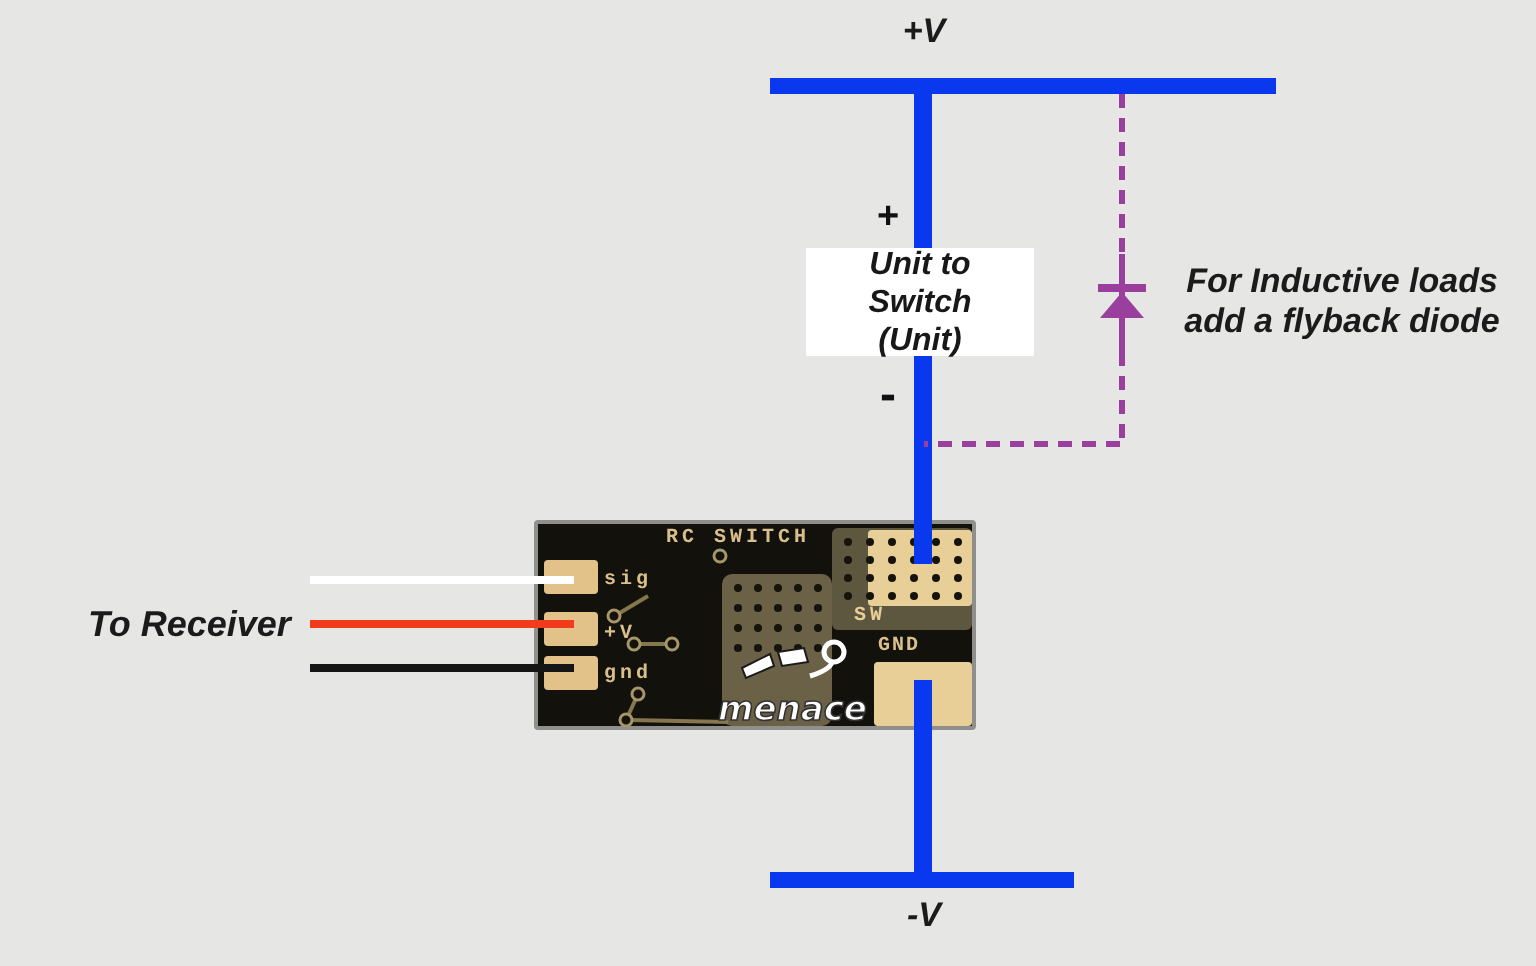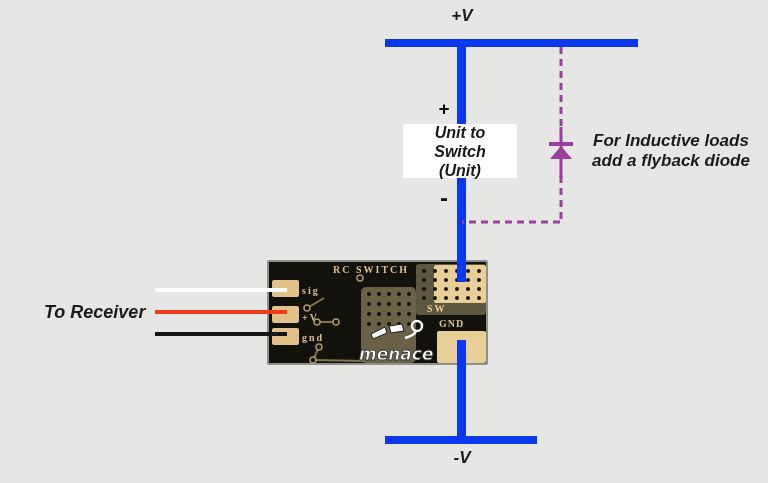--- a/index.html
+++ b/index.html
@@ -38,21 +38,21 @@
   .wire-white{top:288px;background:#ffffff;}
   .wire-red{top:310px;background:#f23a1c;}
   .wire-black{top:332px;background:#151515;}
   
   .overlay-svg{left:0;top:0;width:768px;height:483px;z-index:3;pointer-events:none;}
   
   .pcb{
     left:267px;top:260px;width:221px;height:105px;z-index:1;
     background:#13110c;border:2px solid #8f8f8d;box-sizing:border-box;border-radius:2px;
   }
-  .silk{color:#d9c08a;font-family:Liberation Serif, serif;font-weight:bold;}
+  .silk{color:#d9c08a;font-family:Liberation Mono, monospace;font-weight:bold;}
   .pcb-title{left:64px;top:2px;font-size:10px;letter-spacing:2px;}
   .pad{left:3px;width:27px;height:17px;background:#e2c289;border-radius:2px;}
   .pad-sig{top:18px;} .pad-v{top:44px;} .pad-gnd{top:66px;}
   .pin-label{left:33px;font-size:10px;letter-spacing:2px;}
   .pl-sig{top:23px;} .pl-v{top:50px;} .pl-gnd{top:70px;}
   .sw-region{left:147px;top:2px;width:70px;height:51px;background:#5e5740;border-radius:3px;}
   .sw-pad{left:165px;top:3px;width:52px;height:38px;background:#e7cf97;border-radius:2px;}
   .sw-label{left:158px;top:41px;font-size:10px;letter-spacing:2px;color:#e7cf97;}
   .gnd-label{left:170px;top:56px;font-size:10px;letter-spacing:1px;}
   .gnd-pad{left:168px;top:69px;width:49px;height:32px;background:#e7cf97;border-radius:2px;}

